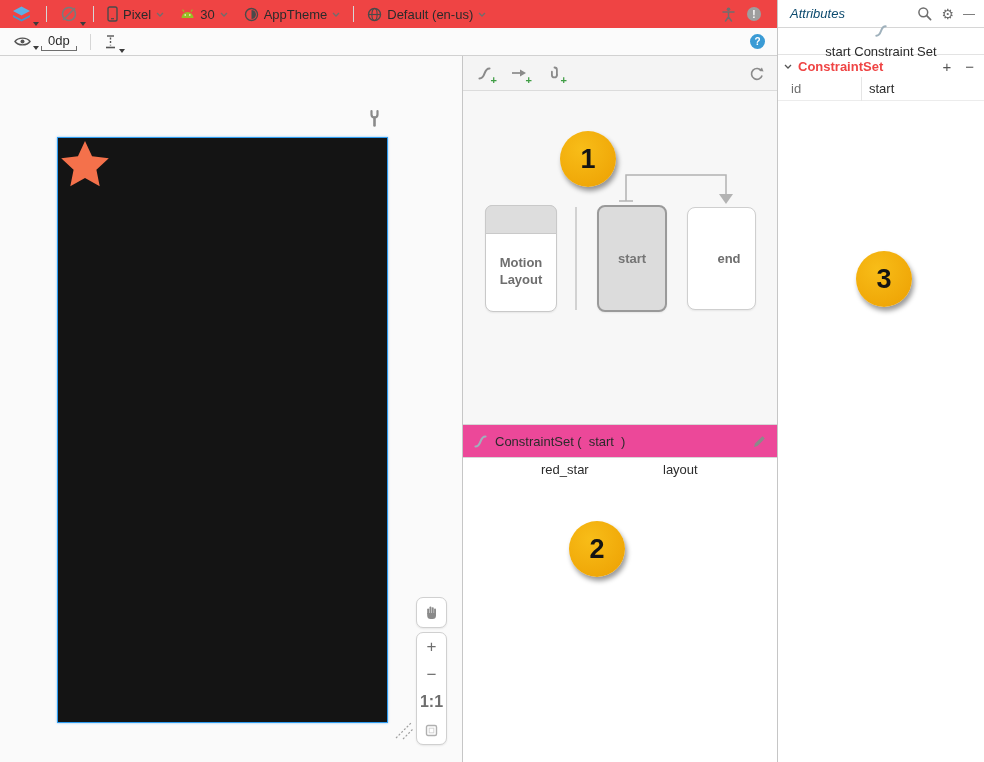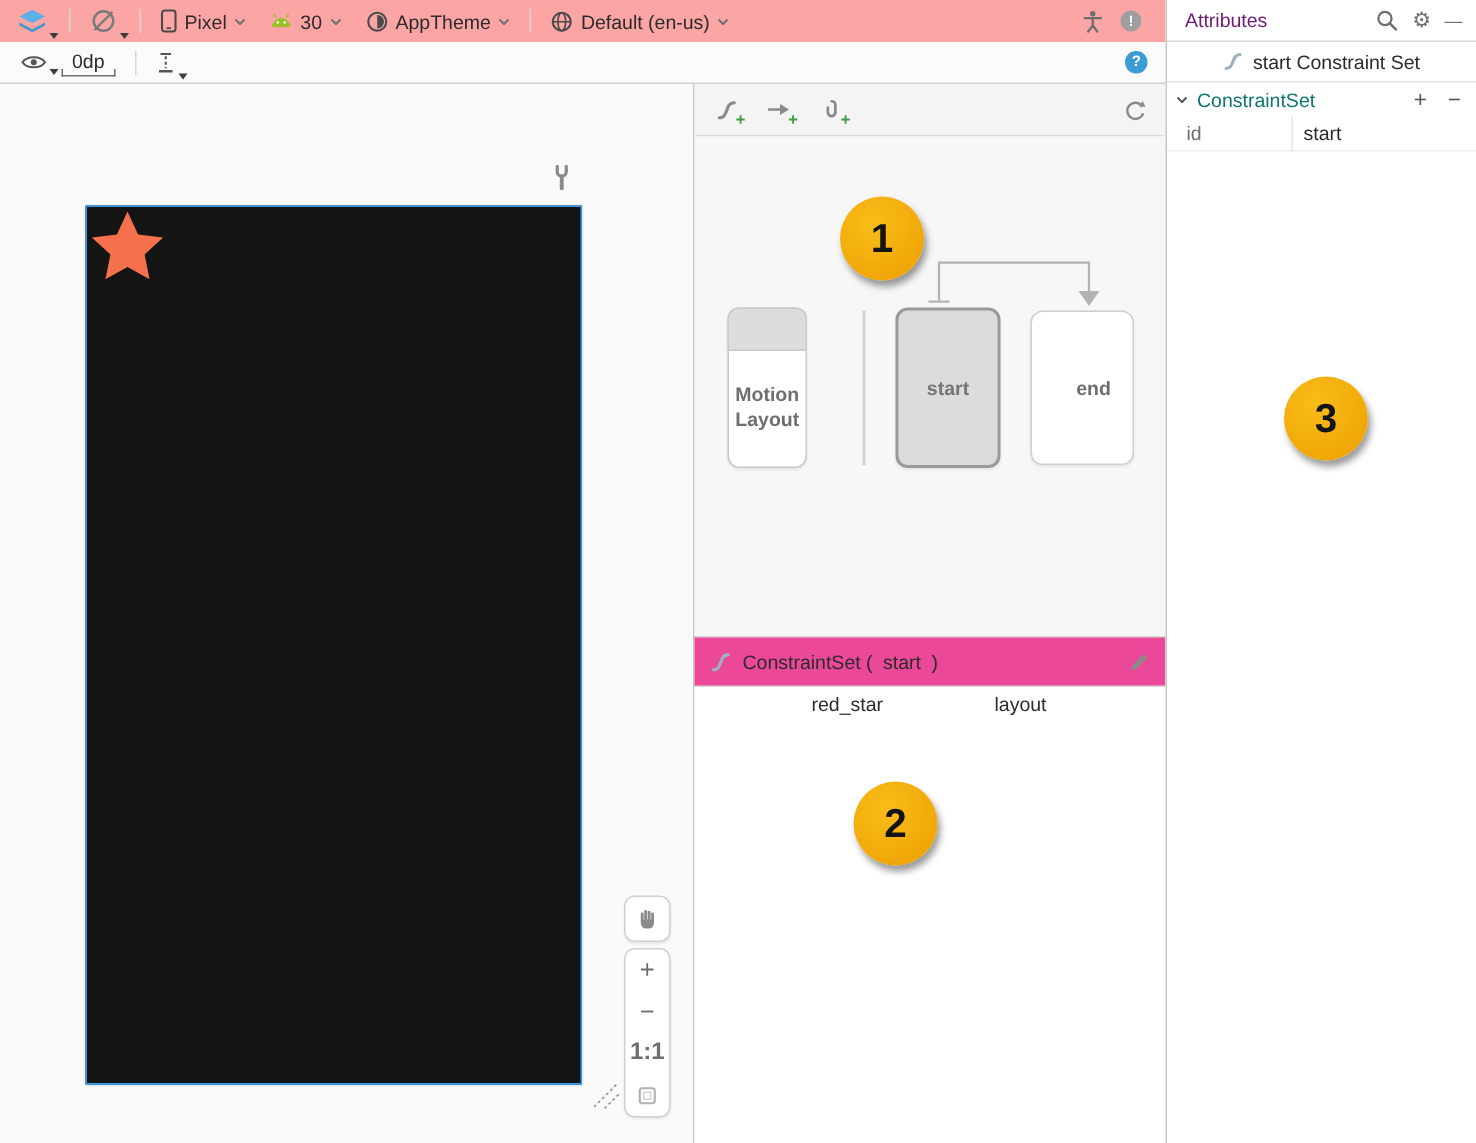--- a/index.html
+++ b/index.html
@@ -2,21 +2,21 @@
 <html><head>
 <meta charset="utf-8">
 <style>
   * { margin:0; padding:0; box-sizing:border-box; }
   html,body { width:984px; height:762px; }
   body { font-family:"Liberation Sans","DejaVu Sans",sans-serif; font-size:13px; color:#2b2b2b; }
   .app { position:relative; width:984px; height:762px; background:#fafafa; overflow:hidden; }
   .abs { position:absolute; }
 
   
-  .tb1 { position:absolute; left:0; top:0; width:777px; height:28px; background:#fca5a5;
+  .tb1 { position:absolute; left:0; top:0; width:777px; height:28px; background:#ef4444;
          display:flex; align-items:center; padding-left:8px; }
   .tb2 { position:absolute; left:0; top:28px; width:777px; height:28px; background:#fbfbfb;
          border-bottom:1px solid #d1d1d1; display:flex; align-items:center; padding-left:10px; }
   .vdiv { width:1px; height:16px; background:#d6d6d6; margin:0 9px; flex:0 0 auto; }
   .tbtn { display:flex; align-items:center; gap:5px; padding:2px 4px; cursor:default; }
   .ddwrap { position:relative; padding-right:6px; }
   .dd-caret { position:absolute; right:-2px; bottom:-1px; width:0; height:0;
               border-left:3px solid transparent; border-right:3px solid transparent; border-top:4px solid #3c3c3c; }
   .chev { display:inline-block; }
   .tb-right { margin-left:auto; display:flex; align-items:center; gap:12px; padding-right:16px; }
@@ -46,21 +46,21 @@
   .m-panel { position:absolute; left:462px; top:56px; width:315px; height:706px; background:#fff;
              border-left:1px solid #c6c6c6; }
   .m-toolbar { position:absolute; left:0; top:0; width:100%; height:35px; background:#f4f4f4;
                border-bottom:1px solid #dcdcdc; display:flex; align-items:center; padding:0 11px; gap:15px; }
   .m-tool { position:relative; width:20px; height:20px; display:flex; align-items:center; justify-content:center; }
   .plus-badge { position:absolute; right:-3px; bottom:-3px; color:#3f9d44; font-size:11px; font-weight:bold; line-height:1; }
   .m-graph { position:absolute; left:0; top:35px; width:100%; height:333px; background:#f7f7f7; }
   .card { position:absolute; background:#fff; border:1.5px solid #c9c9c9; border-radius:8px;
           display:flex; align-items:center; justify-content:center; text-align:center;
           font-weight:bold; color:#6e6e6e; box-shadow:0 1px 2px rgba(0,0,0,.07); }
-  .ml-card { left:22px; top:114px; width:53px; height:107px; padding-top:27px; line-height:1.3; }
+  .ml-card { left:22px; top:114px; width:72px; height:107px; padding-top:27px; line-height:1.3; }
   .ml-card .band { position:absolute; left:-1px; top:-1px; right:-1px; height:29px; background:#dddddd;
                    border:1.5px solid #c9c9c9; border-radius:7px 7px 0 0; }
   .ml-card .lbl { position:relative; }
   .start-card { left:134px; top:114px; width:70px; height:107px; background:#dcdcdc; border:2px solid #9a9a9a; color:#757575; }
   .end-card { left:224px; top:116px; width:69px; height:103px; border:1.5px solid #cfcfcf;padding-left:15px; }
   .ov-div { position:absolute; left:112px; top:116px; width:2px; height:103px; background:#d2d2d2; }
   .cs-header { position:absolute; left:0; top:368px; width:100%; height:34px; background:#ec4899;
                border-top:1px solid #d7d7d7; border-bottom:1px solid #d7d7d7;
                display:flex; align-items:center; padding:0 10px; gap:7px; }
   .cs-header .grow { flex:1; }
@@ -68,27 +68,27 @@
   .thead { position:relative; height:23px; border-bottom:1px solid #e6e6e6; color:#6e6e6e; font-size:12px; }
   .thead span, .trow span { position:absolute; top:4px; }
   .col-div { position:absolute; top:0; width:1px; height:23px; background:#e2e2e2; }
   .trow { position:relative; height:23px; font-size:13px; color:#2b2b2b; }
   .c1 { left:7px; } .c2 { left:78px; } .c3 { left:200px; }
 
   
   .r-panel { position:absolute; left:777px; top:0; width:207px; height:762px; background:#fff; border-left:1px solid #c6c6c6; }
   .rp-header { position:absolute; left:0; top:0; width:100%; height:28px; border-bottom:1px solid #d6d6d6;
                display:flex; align-items:center; padding:0 9px 0 12px; }
-  .rp-header .ttl { color:#701a75; }
+  .rp-header .ttl { color:#0c4a6e;font-style:italic; }
   .rp-icons { margin-left:auto; display:flex; align-items:center; gap:9px; color:#6e6e6e; }
   .rp-selection { position:absolute; left:0; top:28px; width:100%; height:27px; border-bottom:1px solid #e3e3e3;
-                  display:flex; align-items:center; justify-content:center; gap:6px; }
+                  display:flex; align-items:center; justify-content:center; gap:6px;flex-direction:column; }
   .rp-section { position:absolute; left:0; top:55px; width:100%; height:22px; display:flex; align-items:center;
                 padding:0 10px 0 6px; gap:6px; }
-  .rp-section .name { font-weight:normal; color:#0f766e; }
+  .rp-section .name { font-weight:bold; color:#ef4444; }
   .rp-section .sp { margin-left:auto; display:flex; gap:14px; color:#555; font-size:15px; }
   .rp-prop { position:absolute; left:0; top:77px; width:100%; height:24px; border-bottom:1px solid #ececec; }
   .rp-prop .pname { position:absolute; left:13px; top:4px; color:#6e6e6e; }
   .rp-prop .pdiv { position:absolute; left:83px; top:0; width:1px; height:24px; background:#e5e5e5; }
   .rp-prop .pval { position:absolute; left:91px; top:4px; color:#2b2b2b; }
 
   
   .badge { position:absolute; width:56px; height:56px; border-radius:50%;
            background:radial-gradient(circle at 38% 32%, #f8bd18, #f0a808 70%, #e89e05);
            box-shadow:2px 4px 5px rgba(0,0,0,.4);

